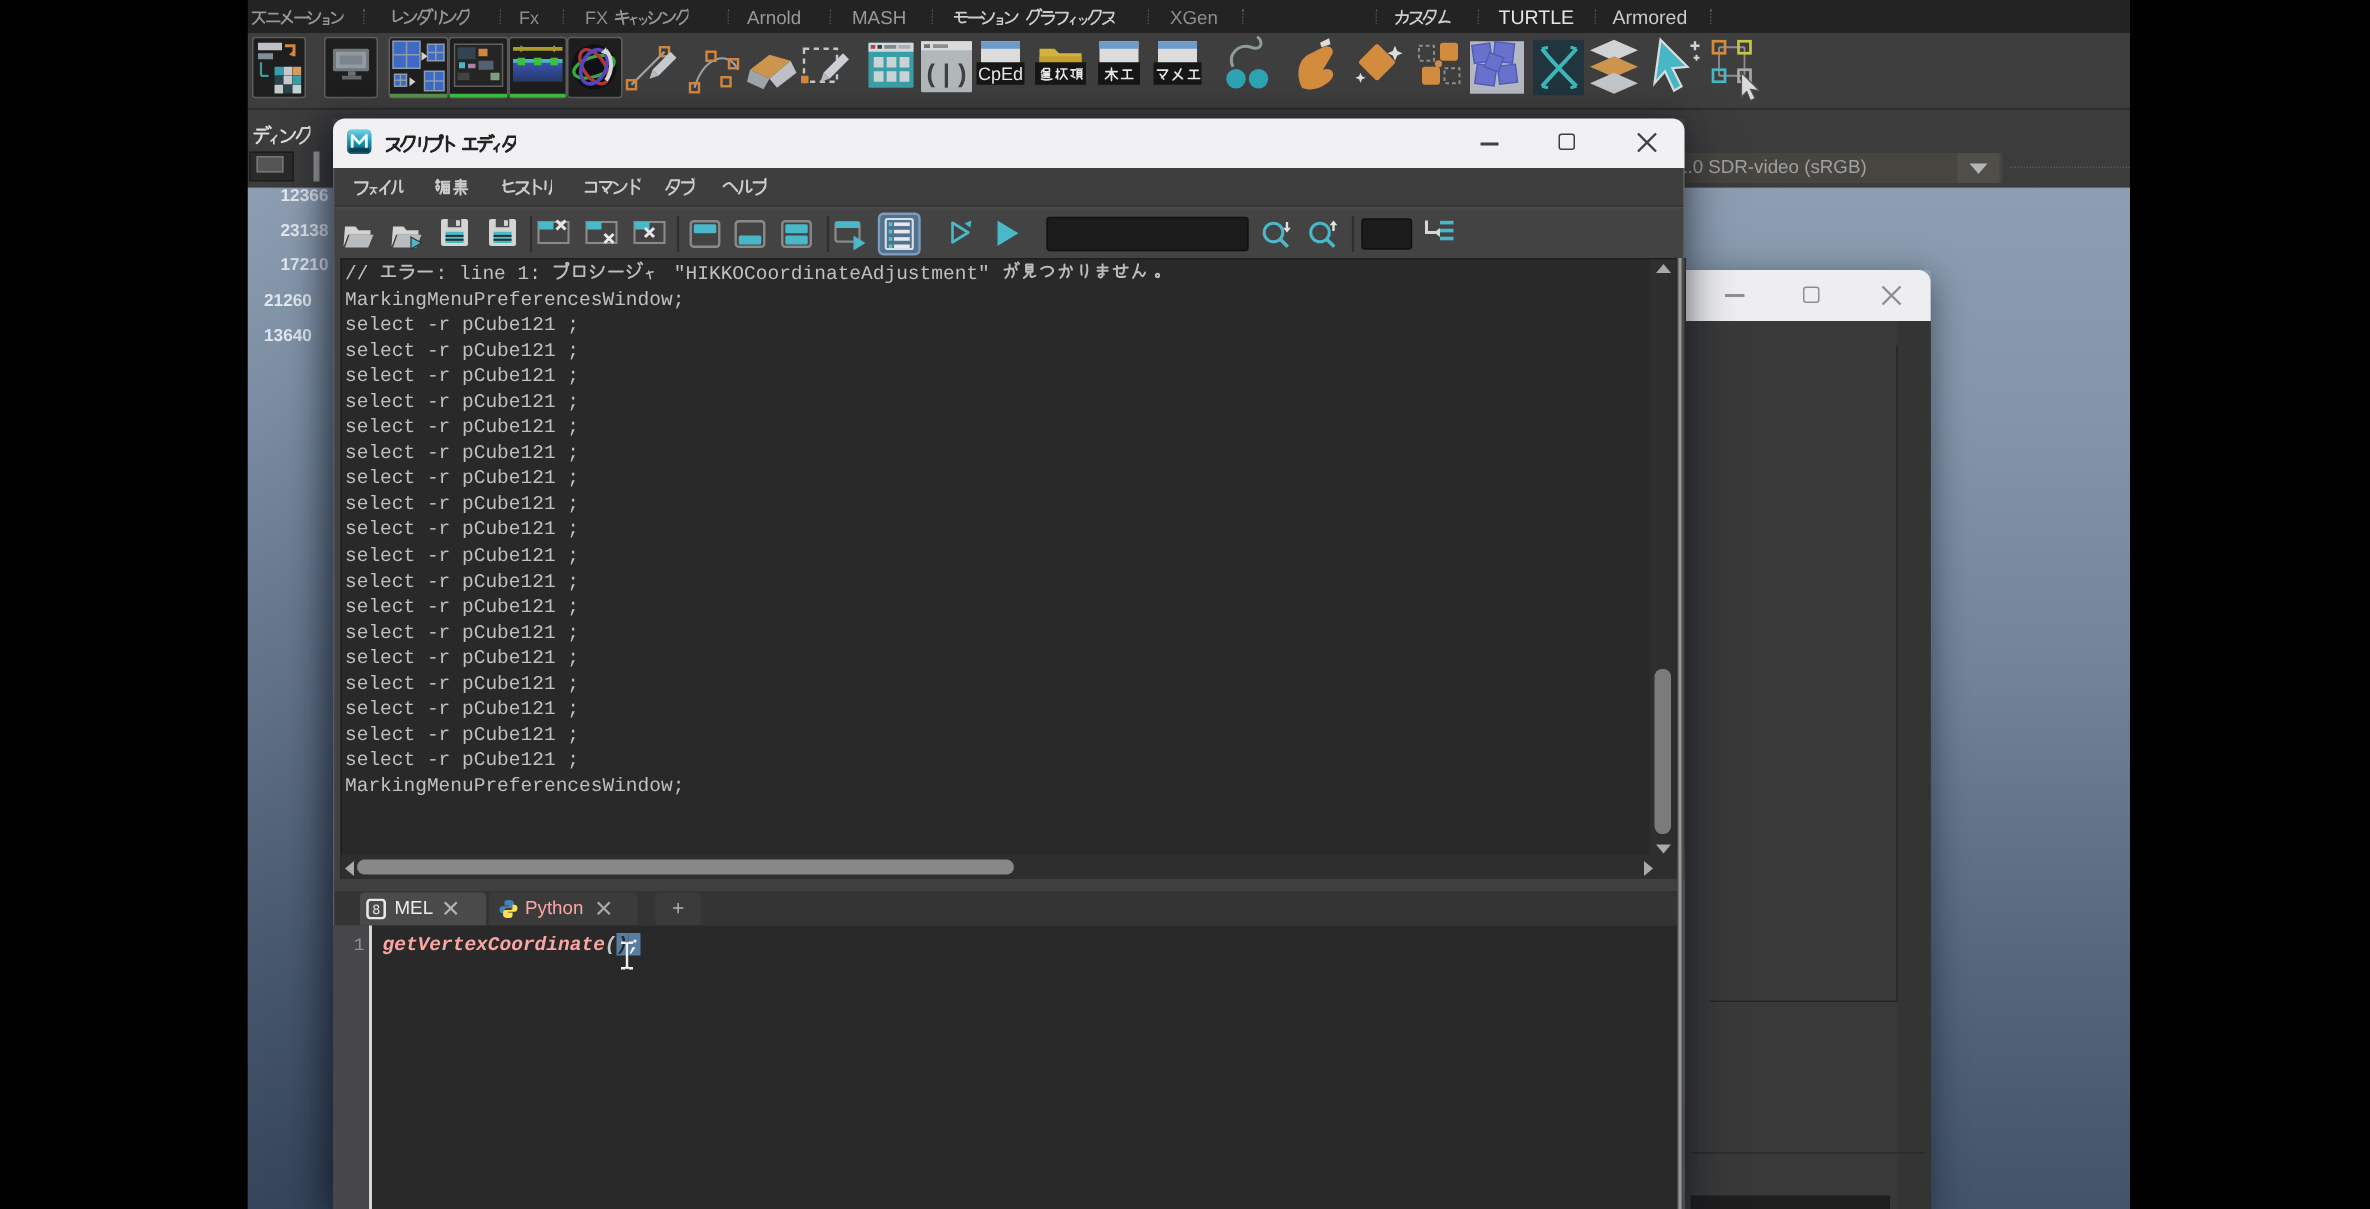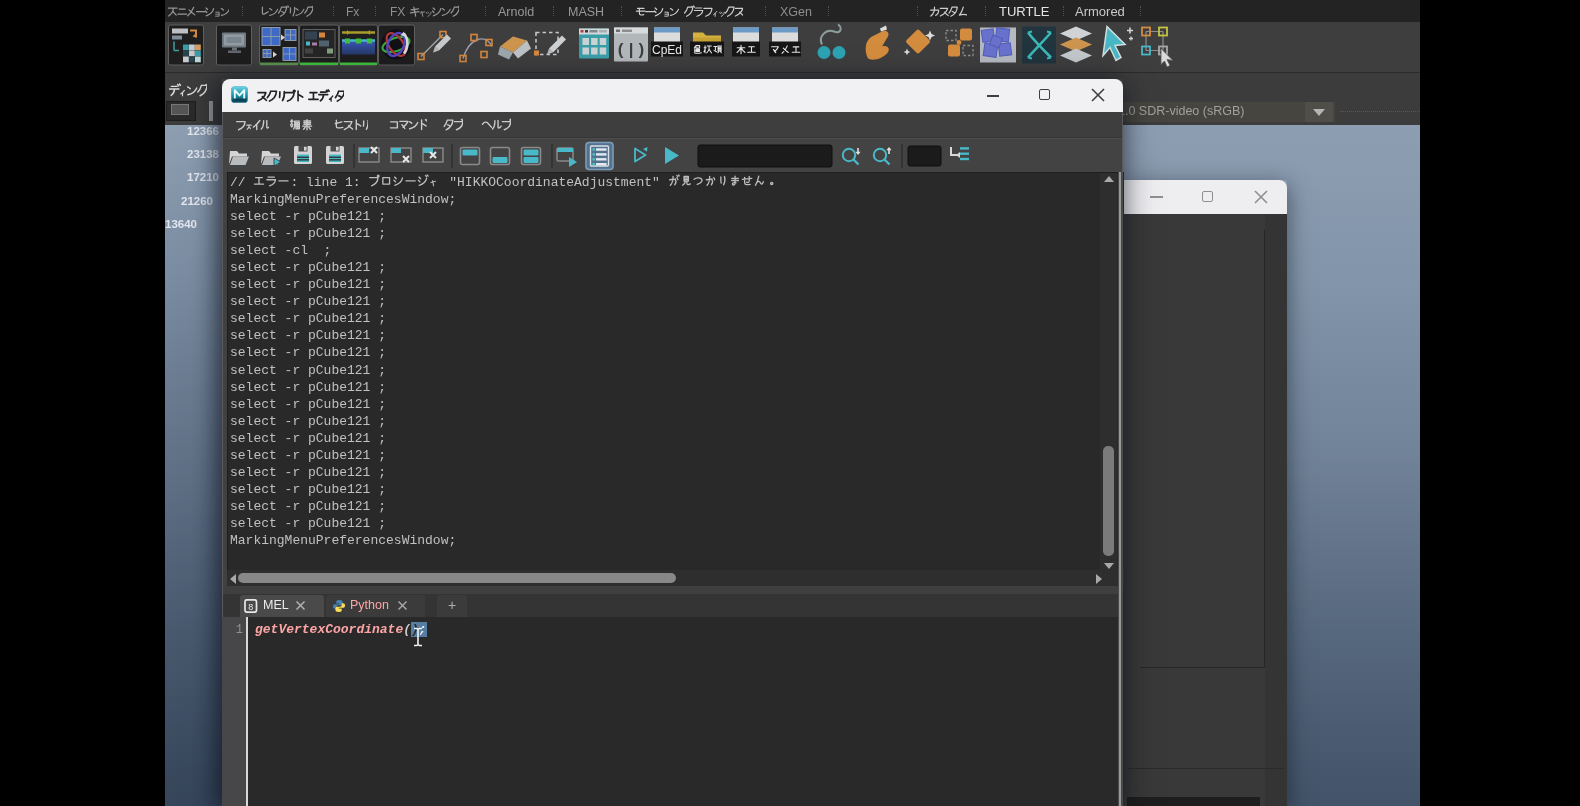--- a/index.html
+++ b/index.html
@@ -336,22 +336,22 @@
 <div class="a" style="left:953px;top:104px;font:12.5px 'Liberation Sans';color:#a0a0a0">1.0 SDR-video (sRGB)</div>
 <div class="a" style="left:1140px;top:102px;width:28px;height:20px;background:#504e48"></div>
 <div class="a" style="left:1148px;top:109px;width:0;height:0;border-left:6px solid transparent;border-right:6px solid transparent;border-top:7px solid #b5b5b5"></div>
 <div class="a" style="left:1175px;top:111px;width:80px;height:1px;border-top:1px dotted #5c5648"></div>
 <div class="a" style="left:0;top:125px;width:1255px;height:681px;background:linear-gradient(180deg,#8e9eb2 0%,#8295aa 22%,#718399 48%,#5d7086 75%,#4e6076 100%)"></div>
 <div class="a" style="left:0;top:125px;width:57px;height:681px;background:linear-gradient(180deg,rgba(20,30,50,0) 0%,rgba(18,28,48,0.18) 55%,rgba(14,24,44,0.38) 100%)"></div>
 <div class="a" style="left:1060px;top:450px;width:195px;height:356px;background:linear-gradient(180deg,rgba(20,30,50,0) 0%,rgba(16,26,46,0.18) 100%)"></div>
 <div class="a" style="left:0;top:125px;width:54px;text-align:right;font:bold 11.5px 'Liberation Sans';color:rgba(233,238,245,0.92)">12366</div>
 <div class="a" style="left:0;top:148.2px;width:54px;text-align:right;font:bold 11.5px 'Liberation Sans';color:rgba(233,238,245,0.92)">23138</div>
 <div class="a" style="left:0;top:171.4px;width:54px;text-align:right;font:bold 11.5px 'Liberation Sans';color:rgba(233,238,245,0.92)">17210</div>
-<div class="a" style="left:16px;top:194.6px;width:54px;text-align:left;font:bold 11.5px 'Liberation Sans';color:rgba(233,238,245,0.92)">21260</div>
-<div class="a" style="left:0;top:217.8px;width:54px;text-align:left;font:bold 11.5px 'Liberation Sans';color:rgba(233,238,245,0.92)">13640</div>
+<div class="a" style="left:0;top:194.6px;width:54px;text-align:center;font:bold 11.5px 'Liberation Sans';color:rgba(233,238,245,0.92)">21260</div>
+<div class="a" style="left:0;top:217.8px;width:54px;text-align:center;font:bold 11.5px 'Liberation Sans';color:rgba(233,238,245,0.92)">13640</div>
 </div>
 <div class="a" style="left:1123px;top:180px;width:164px;height:626px;box-shadow:0 6px 22px rgba(10,16,28,0.55)">
 <div class="a" style="left:0;top:0;width:164px;height:34px;background:#eeeef0;border-radius:0 8px 0 0"></div>
 <div class="a" style="left:27px;top:16px;width:13px;height:1.6px;background:#8f8f8f"></div>
 <div class="a" style="left:79px;top:11px;width:11px;height:11px;border:1.6px solid #8f8f8f;border-radius:2px"></div>
 <svg class="a" style="left:131px;top:10px" width="14" height="14" viewBox="0 0 14 14">
       <g stroke="#8f8f8f" stroke-width="1.6">
         <line x1="1" y1="1" x2="13" y2="13"></line>
         <line x1="13" y1="1" x2="1" y2="13"></line>
       </g>
@@ -591,21 +591,20 @@
             <path transform="translate(48.84 0.72) scale(0.1200)" d="M34 18 C32 40 32 56 36 70 M64 14 C70 40 68 64 56 84"></path>
             <path transform="translate(61.06 0.72) scale(0.1200)" d="M22 30 H78 M22 48 H78 M50 12 V72 C50 88 30 90 28 78 C26 68 40 62 58 68"></path>
             <path transform="translate(73.27 0.72) scale(0.1200)" d="M10 38 C36 34 62 32 88 30 M66 14 C68 34 68 48 64 58 C60 66 50 66 44 62 M28 22 V70 C28 84 48 86 74 80"></path>
             <path transform="translate(85.48 0.72) scale(0.1200)" d="M44 12 C38 42 28 70 16 88 M30 62 C42 52 52 54 56 64 C60 74 64 80 70 78 C76 74 80 66 82 58"></path>
             <path transform="translate(97.69 0.72) scale(0.1200)" d="M50 74 m-9 0 a9 9 0 1 0 18 0 a9 9 0 1 0 -18 0"></path>
           </g>
         </svg></div>
       <div style="height:17.05px;white-space:pre">MarkingMenuPreferencesWindow;</div>
       <div style="height:17.05px;white-space:pre">select -r pCube121 ;</div>
       <div style="height:17.05px;white-space:pre">select -r pCube121 ;</div>
-      <div style="height:17.05px;white-space:pre">select -cl  ;</div>
       <div style="height:17.05px;white-space:pre">select -r pCube121 ;</div>
       <div style="height:17.05px;white-space:pre">select -r pCube121 ;</div>
       <div style="height:17.05px;white-space:pre">select -r pCube121 ;</div>
       <div style="height:17.05px;white-space:pre">select -r pCube121 ;</div>
       <div style="height:17.05px;white-space:pre">select -r pCube121 ;</div>
       <div style="height:17.05px;white-space:pre">select -r pCube121 ;</div>
       <div style="height:17.05px;white-space:pre">select -r pCube121 ;</div>
       <div style="height:17.05px;white-space:pre">select -r pCube121 ;</div>
       <div style="height:17.05px;white-space:pre">select -r pCube121 ;</div>
       <div style="height:17.05px;white-space:pre">select -r pCube121 ;</div>

